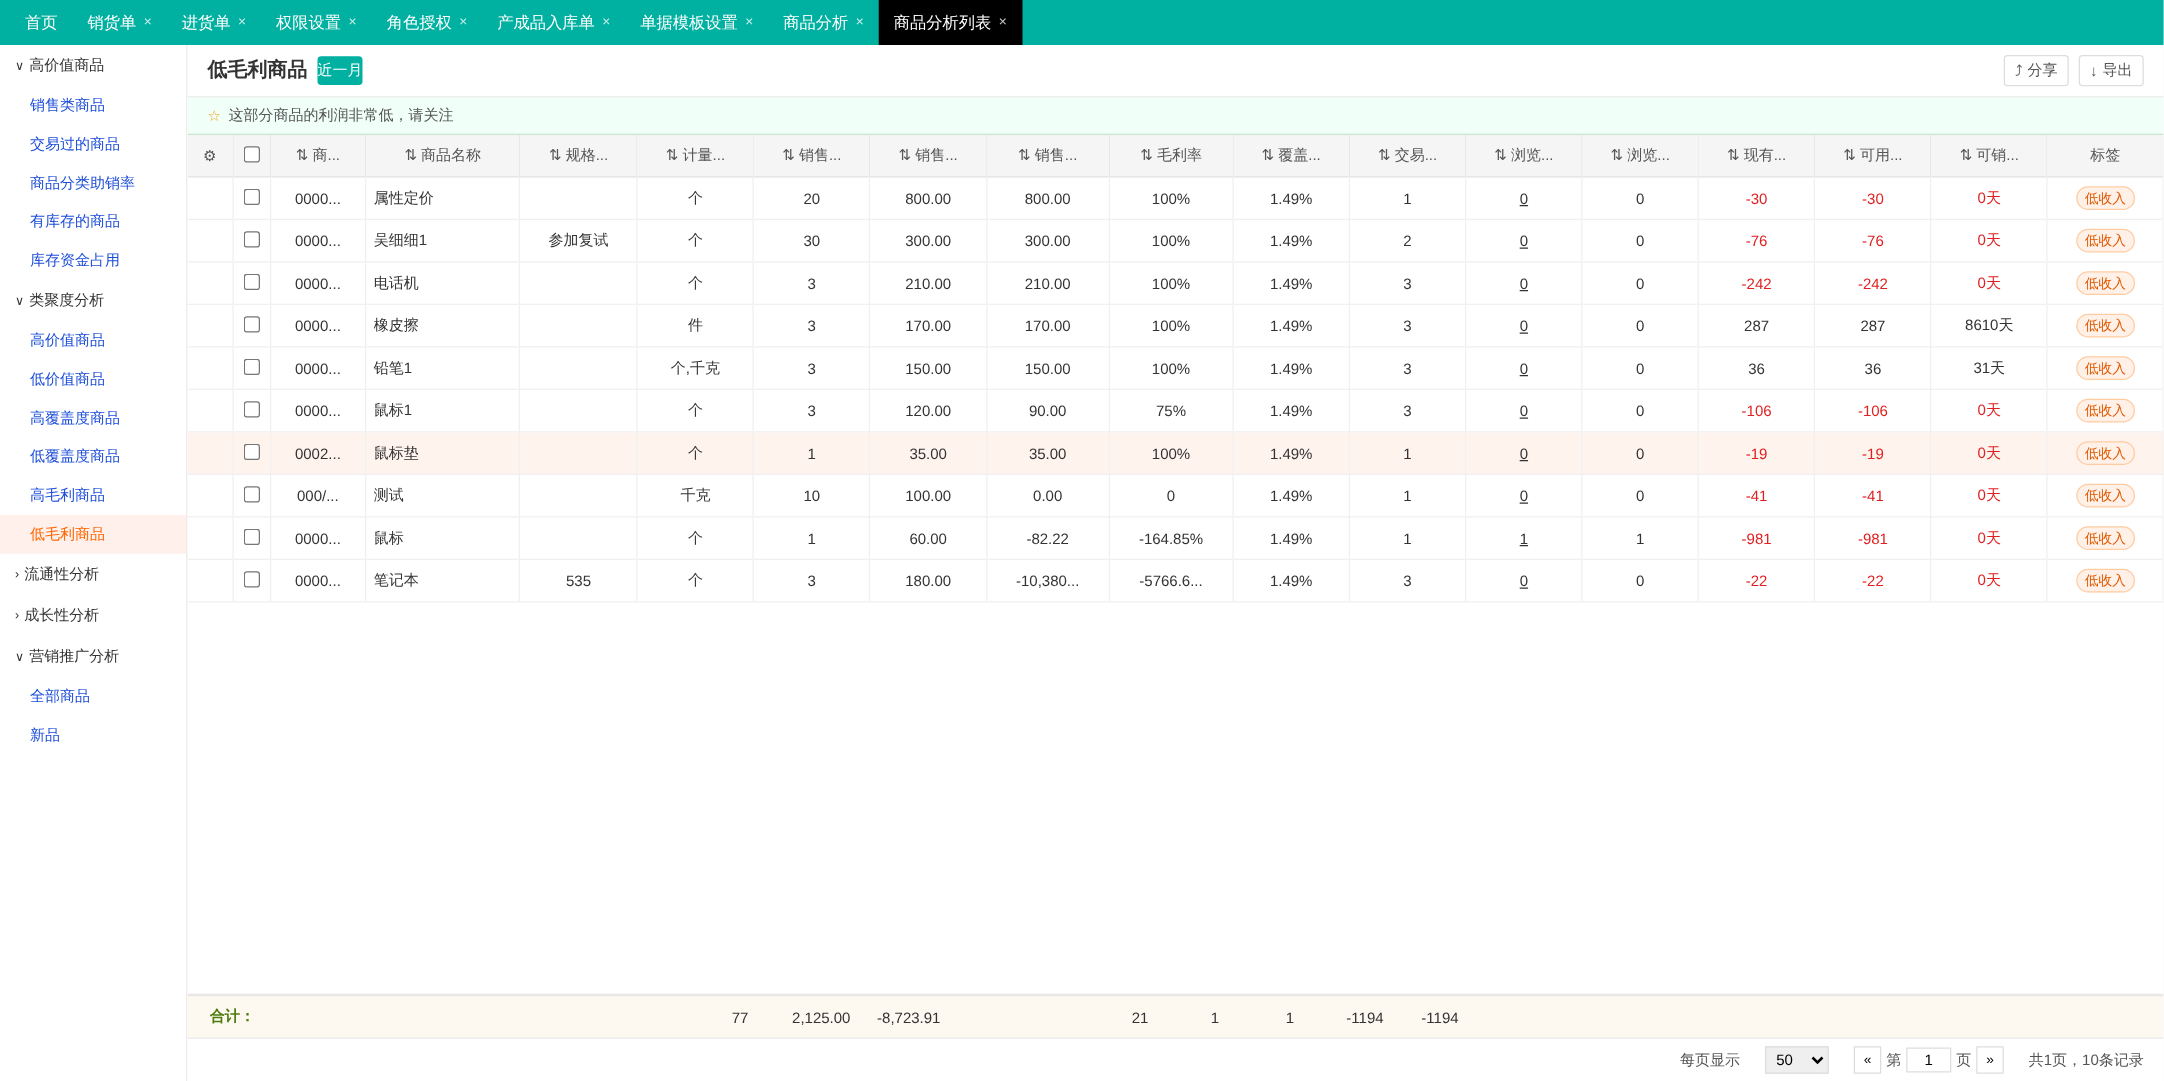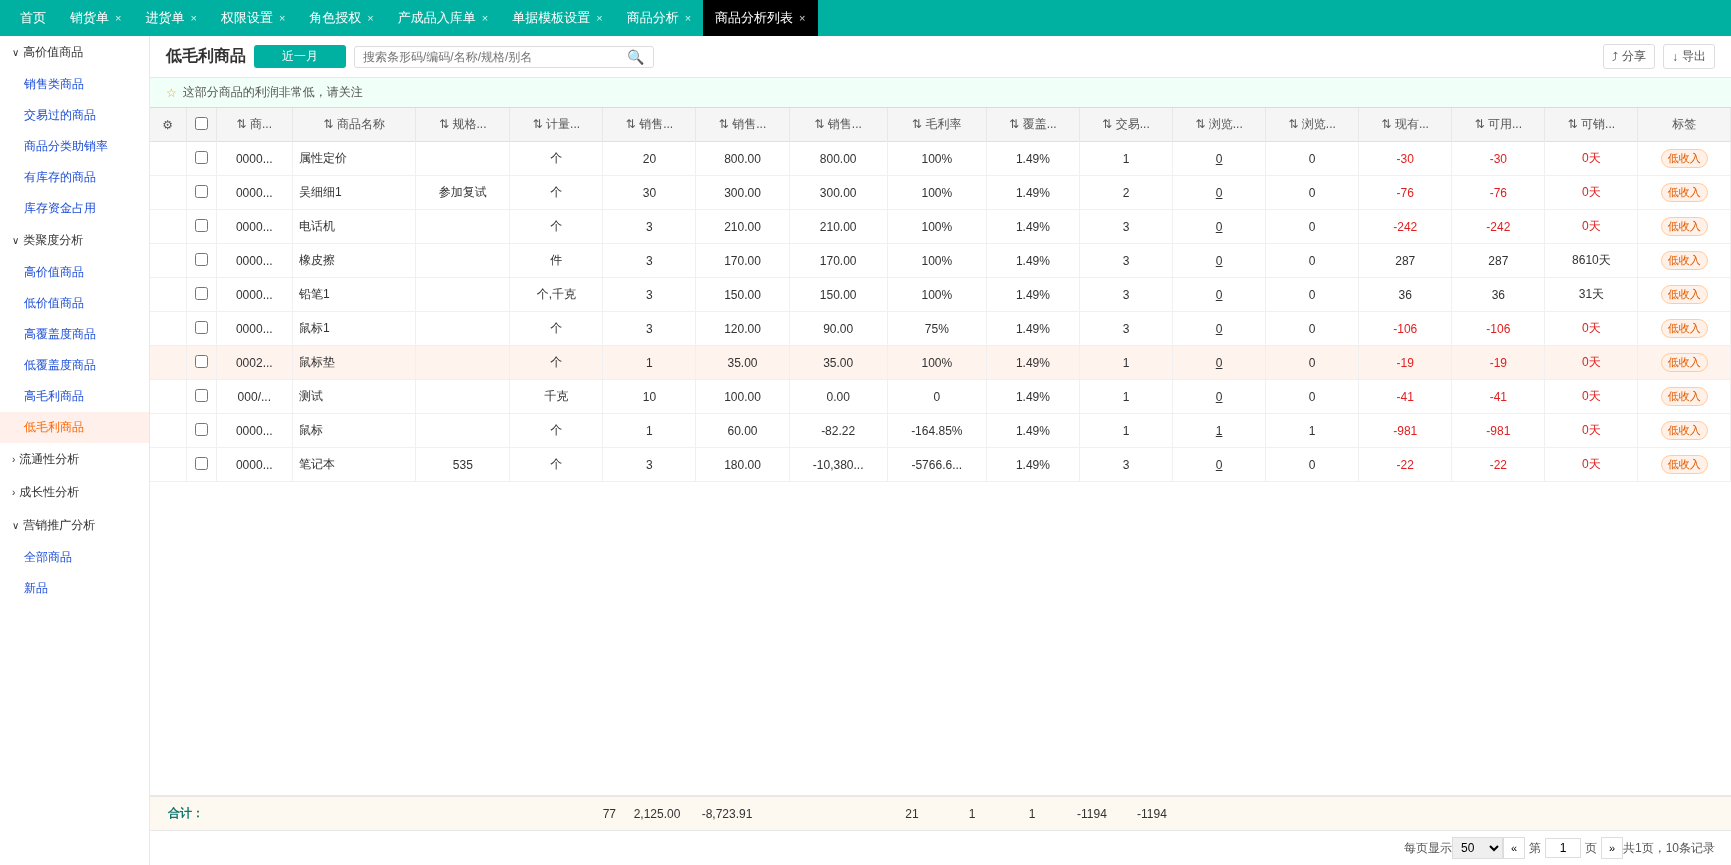--- a/index.html
+++ b/index.html
@@ -76,21 +76,21 @@
     }
     .page-title {
       font-size: 16px;
       font-weight: bold;
       color: #333;
     }
     .filter-btn {
       background: #00b0a0;
       color: #fff;
       border: none;
-      padding: 3px 28px;
+      padding: 3px 0;
       border-radius: 3px;
       cursor: pointer;
       font-size: 12px;
     }
     .search-box {
       display: flex;
       align-items: center;
       border: 1px solid #ddd;
       border-radius: 3px;
       padding: 2px 8px;
@@ -181,39 +181,39 @@
 
     
     .table-footer {
       background: #fdf8f0;
       border-top: 2px solid #e8e8e8;
       display: flex;
       align-items: center;
       padding: 8px 6px;
       font-size: 12px;
     }
-    .footer-label { padding: 0 12px; color: #0f766e; font-weight: bold; min-width: 80px; }
+    .footer-label { padding: 0 12px; color: #4d7c0f; font-weight: bold; min-width: 80px; }
     .footer-cells {
       display: flex;
       flex: 1;
     }
     .footer-cell {
       text-align: center;
       padding: 0 6px;
       color: #333;
     }
 
     
     .pagination-bar {
       display: flex;
       align-items: center;
       justify-content: flex-end;
       padding: 6px 16px;
       border-top: 1px solid #e8e8e8;
-      gap: 0;
+      gap: 20px;
       font-size: 12px;
       color: #555;
       background: #fff;
     }
     .pagination-bar select {
       border: 1px solid #ddd;
       padding: 2px 4px;
       font-size: 12px;
     }
     .pagination-bar .page-nav {
@@ -299,24 +299,20 @@
     </div>
     <div class="sidebar-item">全部商品</div>
     <div class="sidebar-item">新品</div>
   </div>
 
   <div class="content">
 
     <div class="content-header">
       <h2 class="page-title">低毛利商品</h2>
       <button class="filter-btn">近一月</button>
-      <div class="search-box">
-        <input type="text" placeholder="搜索条形码/编码/名称/规格/别名" style="">
-        <span class="search-icon">🔍</span>
-      </div>
       <div class="header-actions">
         <button class="action-btn">
           <span>⤴</span>
           <span>分享</span>
         </button>
         <button class="action-btn">
           <span>↓</span>
           <span>导出</span>
         </button>
       </div>
@@ -558,21 +554,21 @@
 
     <div class="table-footer">
       <span class="footer-label">合计：</span>
       <div class="footer-cells">
         <span class="footer-cell" style="width:36px;"></span>
         <span class="footer-cell" style="width:30px;"></span>
         <span class="footer-cell" style="min-width:60px;"></span>
         <span class="footer-cell" style="min-width:80px;"></span>
         <span class="footer-cell" style="min-width:60px;"></span>
         <span class="footer-cell" style="min-width:60px;"></span>
-        <span class="footer-cell" style="min-width:60px;text-align:right;">77</span>
+        <span class="footer-cell" style="min-width:60px;">77</span>
         <span class="footer-cell" style="min-width:70px;">2,125.00</span>
         <span class="footer-cell" style="min-width:70px;">-8,723.91</span>
         <span class="footer-cell" style="min-width:60px;"></span>
         <span class="footer-cell" style="min-width:60px;"></span>
         <span class="footer-cell" style="min-width:60px;">21</span>
         <span class="footer-cell" style="min-width:60px;">1</span>
         <span class="footer-cell" style="min-width:60px;">1</span>
         <span class="footer-cell" style="min-width:60px;">-1194</span>
         <span class="footer-cell" style="min-width:60px;">-1194</span>
       </div>

